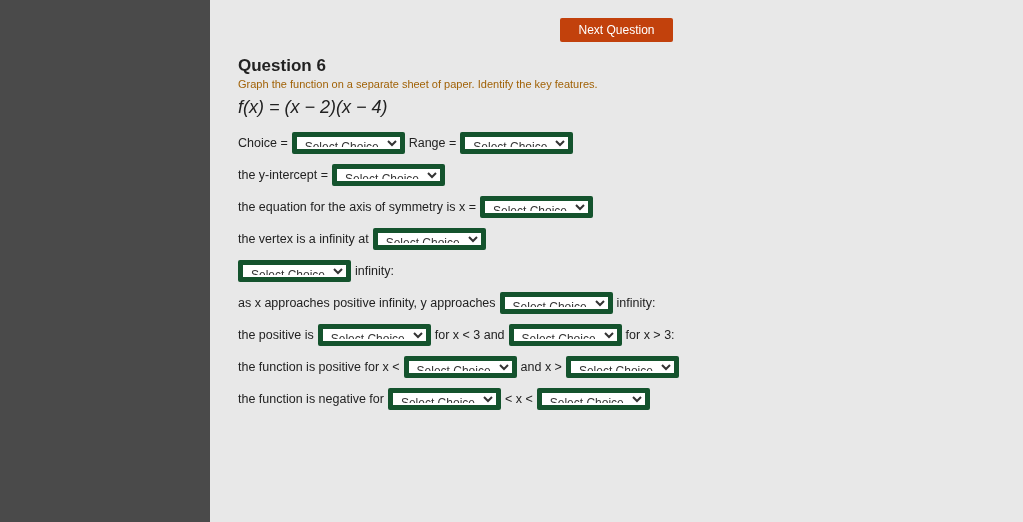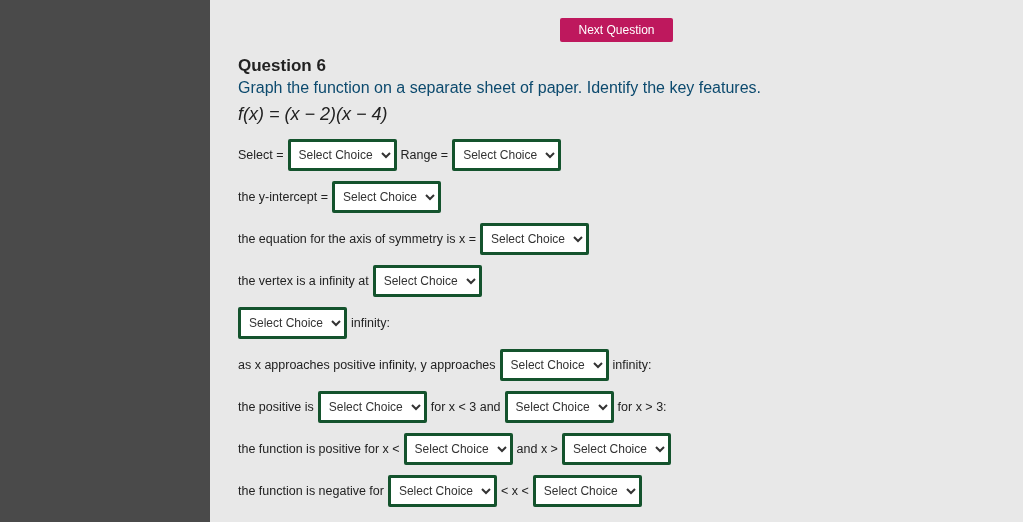--- a/index.html
+++ b/index.html
@@ -28,39 +28,39 @@
       padding: 18px 28px 18px 28px;
     }
 
     .nav-button {
       display: flex;
       justify-content: center;
       margin-bottom: 14px;
     }
 
     .nav-btn {
-      background: #be185d;
+      background: #c2410c;
       color: white;
       border: none;
       padding: 5px 18px;
       font-size: 12px;
       cursor: pointer;
       border-radius: 2px;
     }
 
     .question-title {
       font-size: 17px;
       font-weight: bold;
       color: #222;
       margin-bottom: 0;
     }
 
     .instructions {
-      font-size: 16px;
-      color: #0c4a6e;
+      font-size: 11px;
+      color: #a16207;
       margin-bottom: 4px;
       line-height: 1.5;
     }
 
     .equation {
       font-size: 18px;
       color: #222;
       margin-bottom: 14px;
       font-style: italic;
     }
@@ -71,26 +71,26 @@
       flex-wrap: wrap;
       gap: 4px;
       margin-bottom: 10px;
       font-size: 12.5px;
       color: #222;
     }
 
     select.choice {
       font-size: 12px;
       padding: 2px 4px;
-      border: 3px solid #14532d;
+      border: 5px solid #14532d;
       background: white;
       color: #333;
       cursor: pointer;
       min-width: 90px;
-      height: 32px;
+      height: 22px;
       border-radius: 2px;
     }
 
     .inline-text {
       white-space: nowrap;
     }
   </style>
 </head>
 <body>
 
@@ -101,21 +101,21 @@
   <div class="nav-button">
     <button class="nav-btn">Next Question</button>
   </div>
 
   <div class="question-title">Question 6</div>
 
   <div class="instructions">Graph the function on a separate sheet of paper. Identify the key features.</div>
   <div class="equation">f(x) = (x − 2)(x − 4)</div>
 
   <div class="row">
-    <span class="inline-text">Select =</span>
+    <span class="inline-text">Choice =</span>
     <select class="choice">
       <option value="">Select Choice</option>
     </select>
     <span class="inline-text">Range =</span>
     <select class="choice">
       <option value="">Select Choice</option>
     </select>
   </div>
 
   <div class="row">

